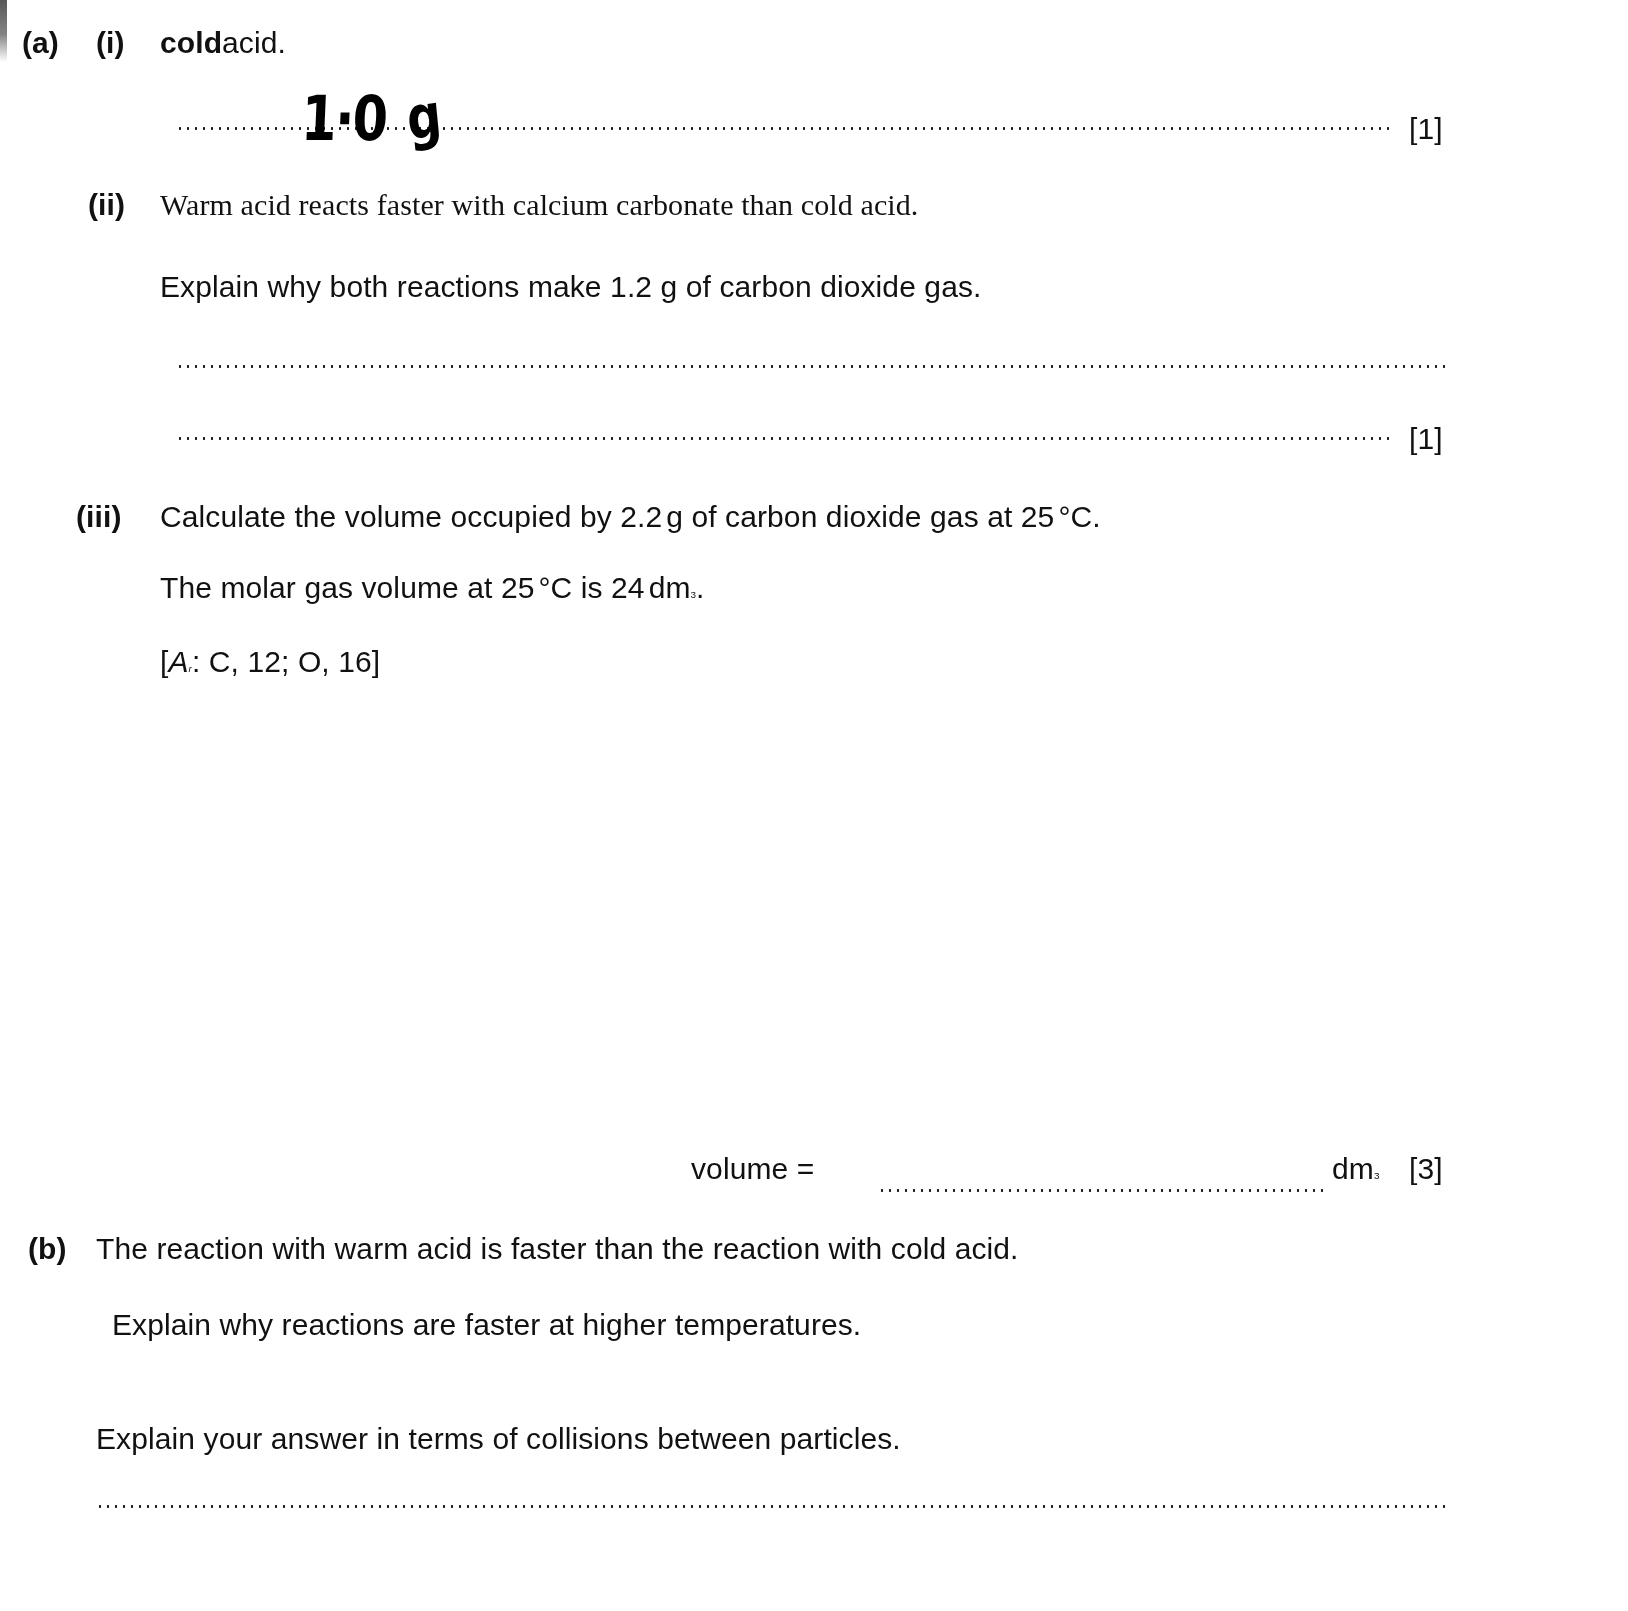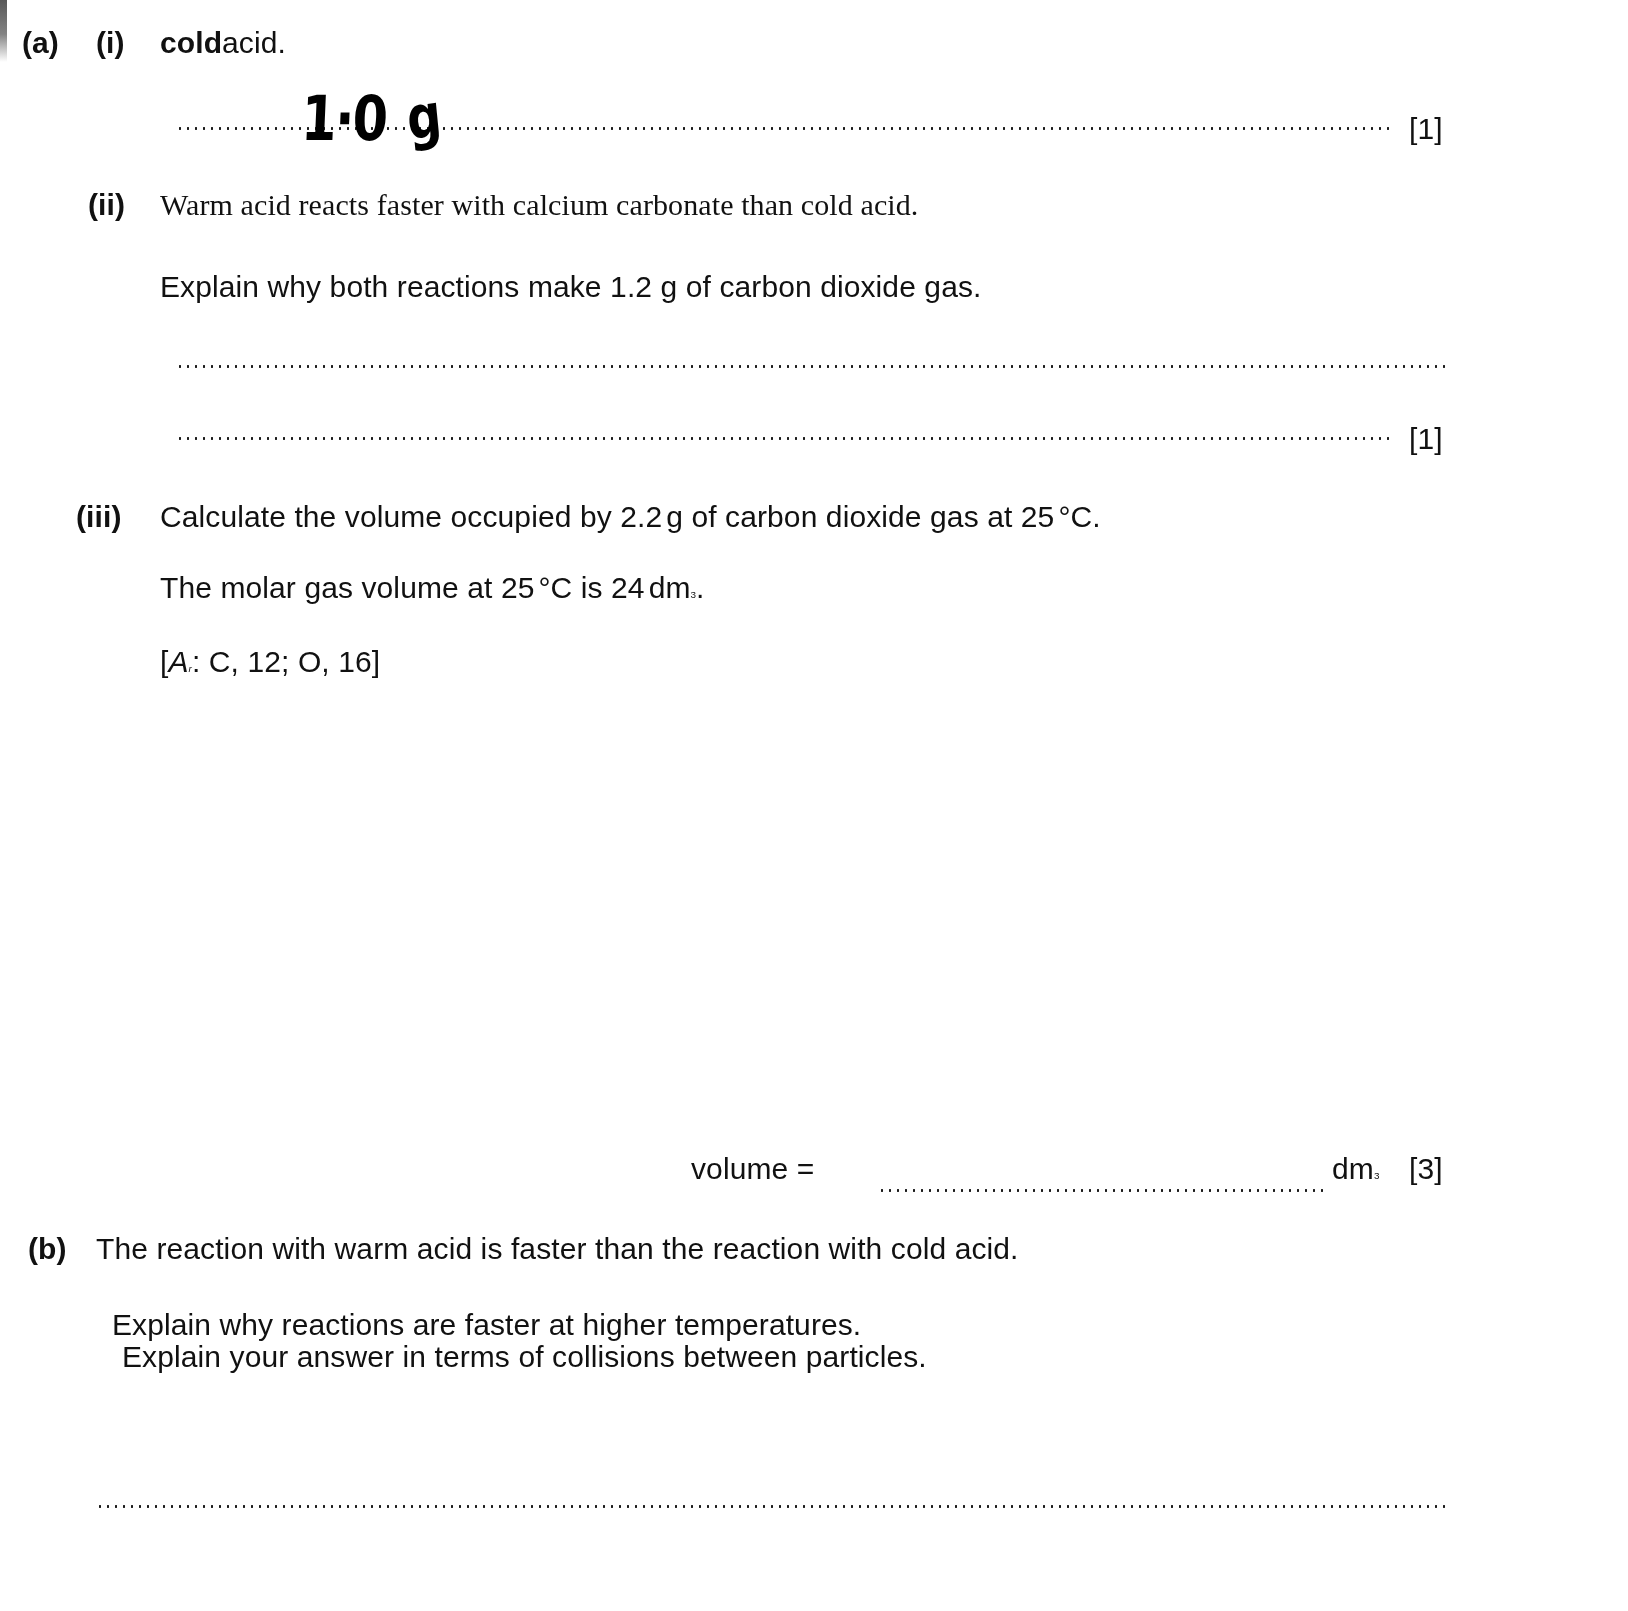--- a/index.html
+++ b/index.html
@@ -176,17 +176,17 @@
 
 <div class="qrow" style="left:28px; top:1232px;">
   <span class="label">(b)</span>
 </div>
 <div class="qrow" style="left:96px; top:1232px;align-items:center;">
   <span class="body-text">The reaction with warm acid is faster than the reaction with cold acid.</span>
 </div>
 <div class="qrow" style="left:96px; top:1308px;margin-left:16px;">
   <span class="body-text">Explain why reactions are faster at higher temperatures.</span>
 </div>
-<div class="qrow" style="left:96px; top:1340px;margin-left:26px;">
+<div class="qrow" style="left:96px; top:1422px;">
   <span class="body-text">Explain your answer in terms of collisions between particles.</span>
 </div>
 
 <div class="dotted" style="left:96px; top:1504px; width:1352px;"></div>
 
 </body></html>

